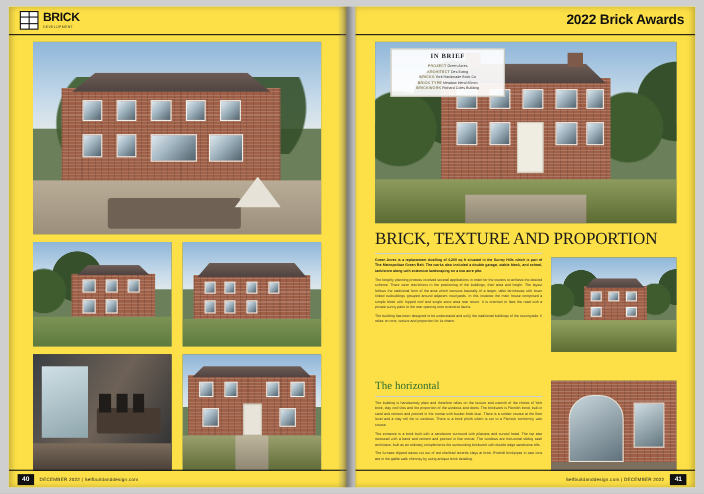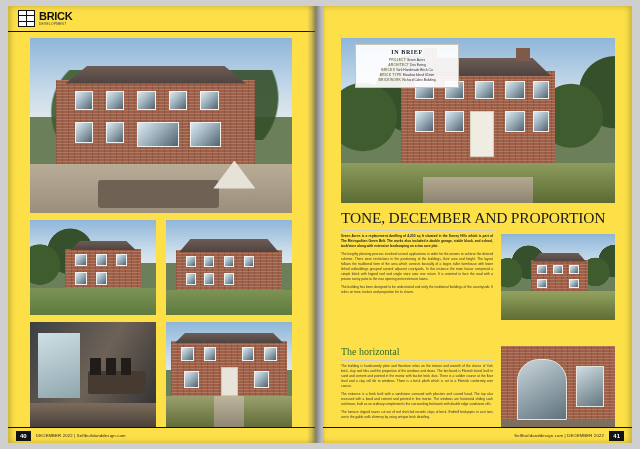--- a/index.html
+++ b/index.html
@@ -271,20 +271,23 @@
     </div>
 
     <div class="footer">
       <div class="folio">40</div>
       <div class="footer-text">DECEMBER 2022  |  Selfbuildanddesign.com</div>
     </div>
   </div>
 
   <div class="page" id="page-right">
 
+    <div class="masthead">
+      <div class="awards-title">2022 Brick Awards</div>
+    </div>
 
     <div class="photo" style="left:18px; top:32px; width:274px; height:165px;">
       <div class="sky"></div>
       <div class="trees" style="left:-6%; top:6%; width:46%; height:70%;"></div>
       <div class="trees" style="left:72%; top:4%; width:40%; height:72%;"></div>
       <div class="brickwall" style="left:22%; top:20%; width:56%; height:58%;"></div>
       <div class="roof" style="left:19%; top:12%; width:62%; height:11%; clip-path:polygon(7% 100%,18% 0,82% 0,93% 100%);"></div>
       <div style="position:absolute; left:30%; top:6%; width:5%; height:8%; background:#7d5a4a;"></div>
       <div style="position:absolute; left:64%; top:6%; width:5%; height:8%; background:#7d5a4a;"></div>
       <div class="win" style="left:27%; top:26%; width:7%; height:11%;"></div>
@@ -303,21 +306,21 @@
 
     <div class="inbrief" style="left:32px; top:38px; width:104px;">
       <h4>IN BRIEF</h4>
       <div class="line"><b>PROJECT</b> <span>Green Acres</span></div>
       <div class="line"><b>ARCHITECT</b> <span>Des Ewing</span></div>
       <div class="line"><b>BRICKS</b> <span>York Handmade Brick Co</span></div>
       <div class="line"><b>BRICK TYPE</b> <span>Meadow blend 65mm</span></div>
       <div class="line"><b>BRICKWORK</b> <span>Richard Coles Building</span></div>
     </div>
 
-    <div class="headline" style="left:18px; top:203px; width:280px;">TONE, DECEMBER AND PROPORTION</div>
+    <div class="headline" style="left:18px; top:203px; width:280px;">BRICK, TEXTURE AND PROPORTION</div>
 
     <div class="hairline" style="left:18px; top:224px; width:152px;"></div>
 
     <div class="bodycol" style="left:18px; top:228px; width:152px;">
       <p class="lead">Green Acres is a replacement dwelling of 4,200 sq ft situated in the Surrey Hills which is part of The Metropolitan Green Belt. The works also included a double garage, stable block, and school, tack/store along with extensive landscaping on a two acre plot.</p>
       <p>The lengthy planning process involved several applications in order for the owners to achieve the desired scheme. There were restrictions in the positioning of the buildings, their area and height. The layout follows the traditional form of the area which consists basically of a larger, taller farmhouse with lower linked outbuildings grouped around adjacent courtyards. In this instance the main house comprised a simple block with hipped roof and single store area rear return. It is oriented to face the road with a private sunny patio to the rear opening onto extensive lawns.</p>
       <p>The building has been designed to be understated and unify the traditional buildings of the countryside. It relies on tone, texture and proportion for its charm.</p>
     </div>
 
     <div class="photo" style="left:178px; top:228px; width:114px; height:86px;">

